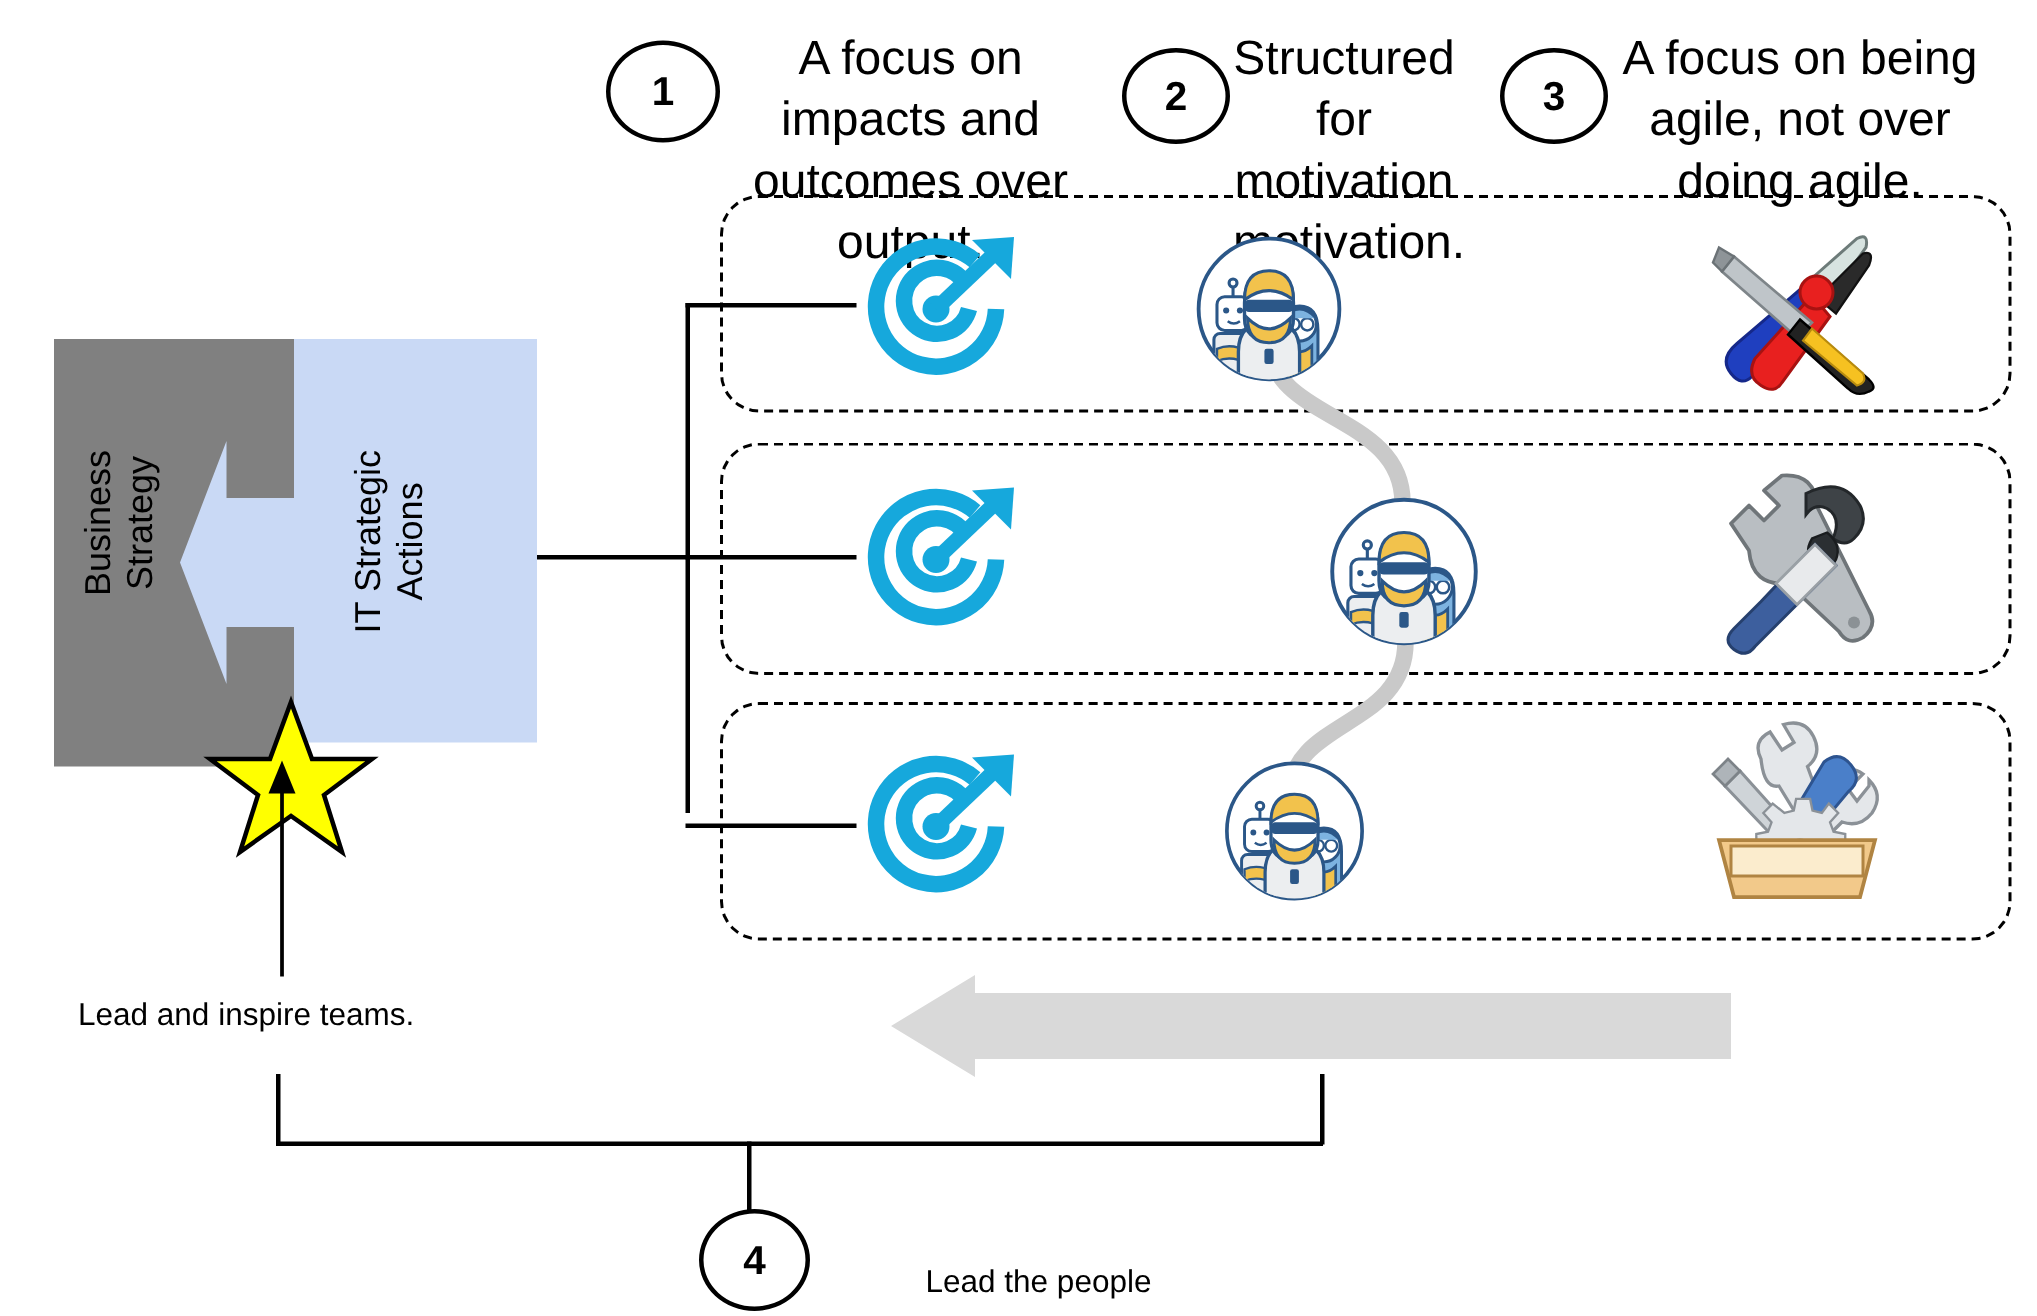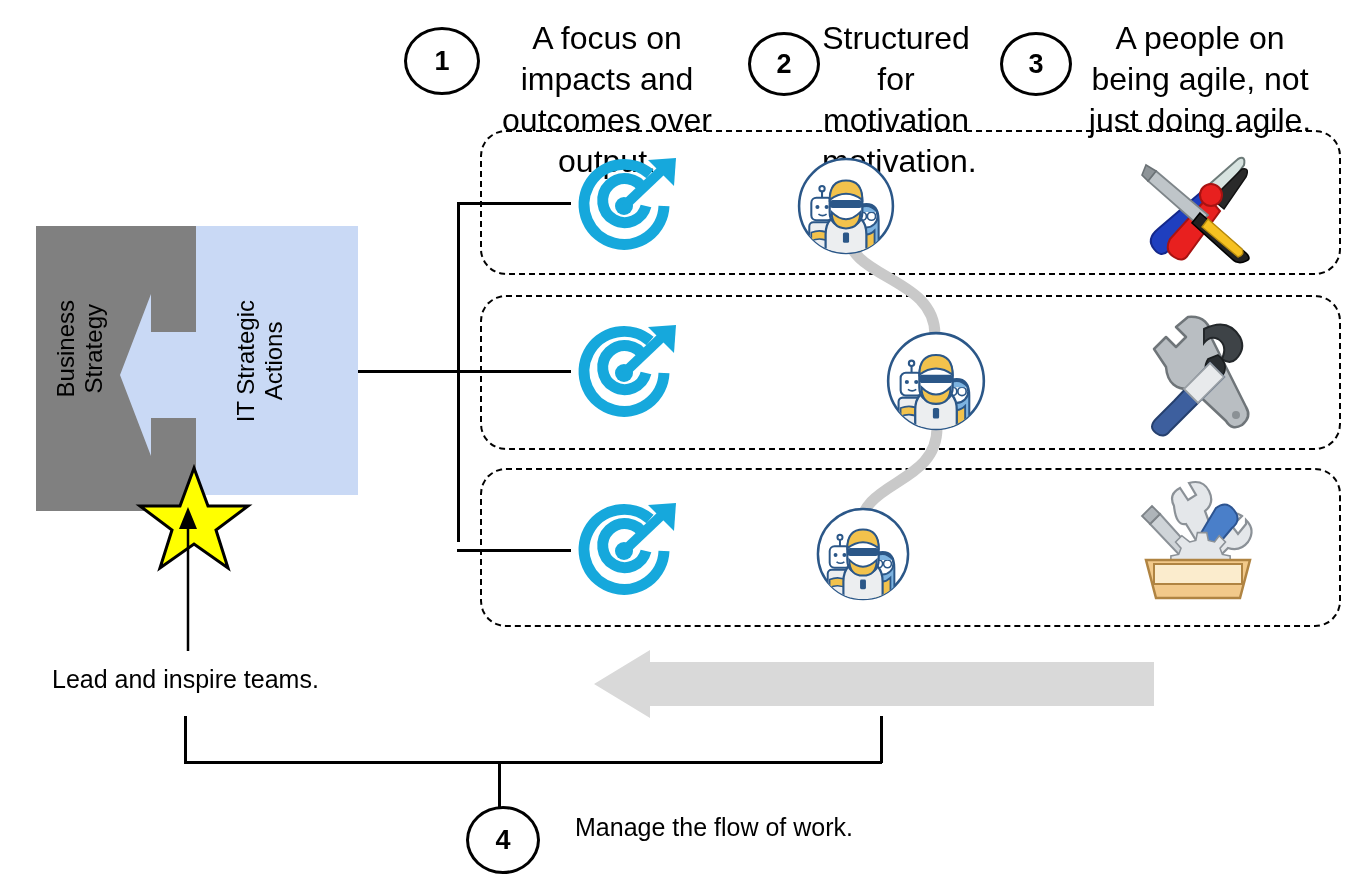--- a/index.html
+++ b/index.html
@@ -23,21 +23,21 @@
 
   
   .dashrow{position:absolute;border:2.5px dashed #000;border-radius:26px;background:transparent;}
 
   
   .line{position:absolute;background:#000;}
   .hline{height:2.5px;}
   .vline{width:2.5px;}
 
   
-  .ptext{position:absolute;font-size:25px;color:#000;white-space:nowrap;}
+  .ptext{position:absolute;font-size:21px;color:#000;white-space:nowrap;}
 
   svg{display:block;overflow:visible;}
   .abs{position:absolute;}
 </style>
 </head>
 <body>
 
 <div class="stage">
 
   <div class="numcircle" style="left:404px;top:27px;width:70px;height:62px;">
@@ -46,21 +46,21 @@
   <div class="headtext" style="left:484px;top:18px;width:246px;">A focus on impacts and outcomes over output.</div>
 
   <div class="numcircle" style="left:748px;top:32px;width:66px;height:58px;">
     <span>2</span>
   </div>
   <div class="headtext" style="left:822px;top:18px;width:148px;">Structured for motivation motivation.</div>
 
   <div class="numcircle" style="left:1000px;top:32px;width:66px;height:58px;">
     <span>3</span>
   </div>
-  <div class="headtext" style="left:1078px;top:18px;width:244px;">A people on being agile, not just doing agile.</div>
+  <div class="headtext" style="left:1078px;top:18px;width:244px;">A focus on being agile, not over doing agile.</div>
 
   <div class="dashrow" style="left:480px;top:130px;width:857px;height:141px;"></div>
   <div class="dashrow" style="left:480px;top:295px;width:857px;height:151px;"></div>
   <div class="dashrow" style="left:480px;top:468px;width:857px;height:155px;"></div>
 
   <div class="grey-box" style="left:36px;top:226px;width:160px;height:285px;"></div>
   <div class="blue-box" style="left:196px;top:226px;width:162px;height:269px;"></div>
 
   <svg class="abs" style="left:120px;top:294px;width:90px;height:162px;" viewBox="0 0 90 162">
     <polygon points="90,38 31,38 31,0 0,81 31,162 31,124 90,124" fill="#c9d9f5"></polygon>
@@ -269,15 +269,15 @@
   <div class="ptext" style="left:52px;top:665px;">Lead and inspire teams.</div>
 
   <div class="line vline" style="left:184px;top:716px;height:47px;"></div>
   <div class="line hline" style="left:184px;top:761px;width:698px;"></div>
   <div class="line vline" style="left:880px;top:716px;height:47px;"></div>
   <div class="line vline" style="left:498px;top:761px;height:46px;"></div>
 
   <div class="numcircle" style="left:466px;top:806px;width:68px;height:62px;">
     <span>4</span>
   </div>
-  <div class="ptext" style="left:575px;top:813px;">Manage the flow of work.</div>
+  <div class="ptext" style="left:617px;top:843px;">Lead the people</div>
 
 </div>
 
 </body></html>

